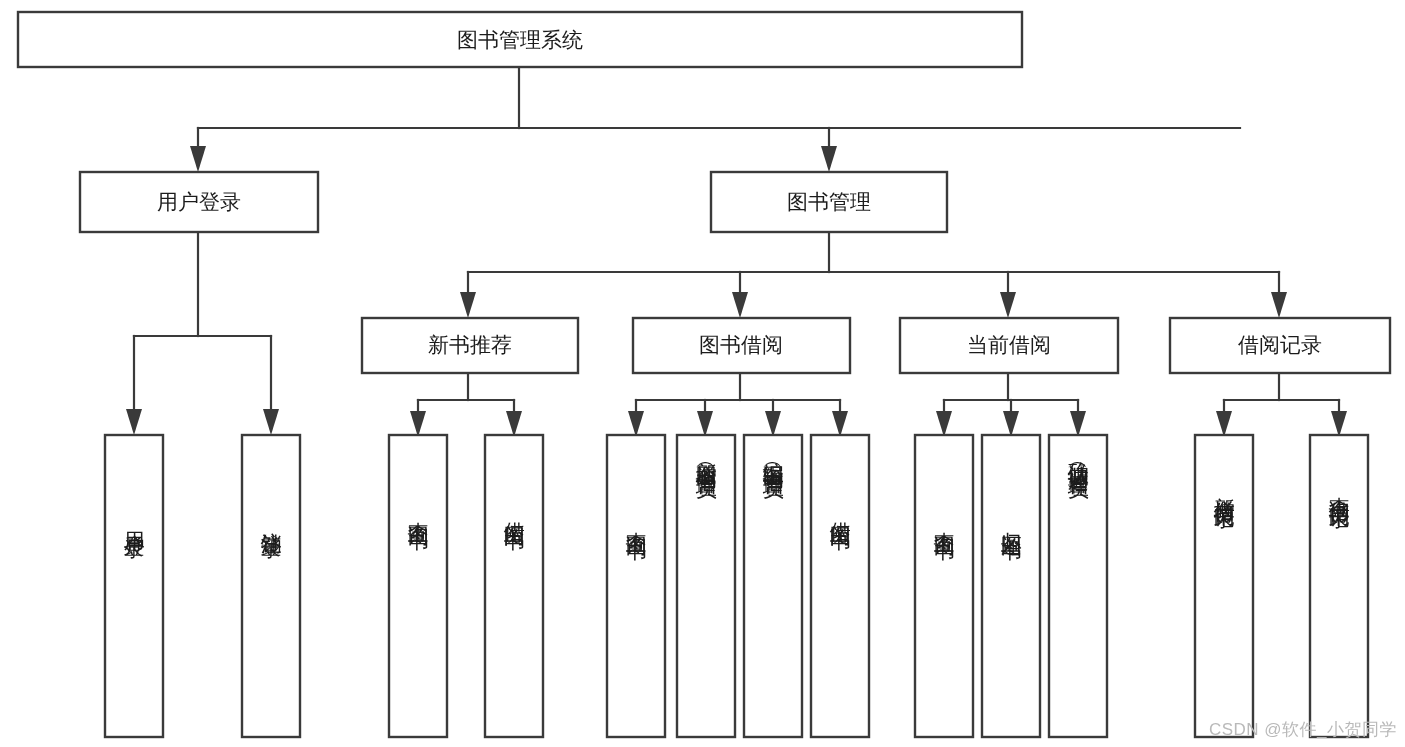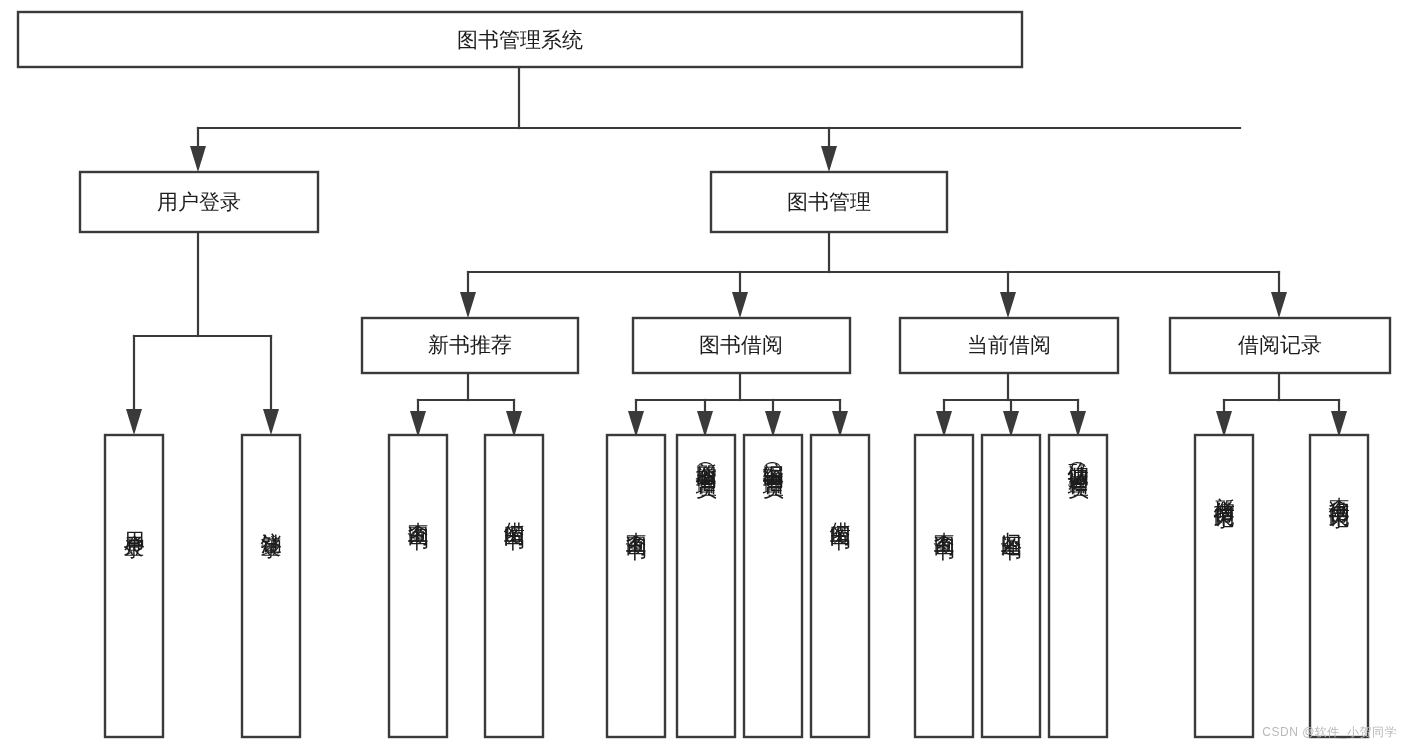--- a/index.html
+++ b/index.html
@@ -64,21 +64,21 @@
     line-height: 1.06;
     color: #1c1c1c;
     letter-spacing: 2.5px;
     white-space: nowrap;
   }
   .watermark {
     position: absolute;
     right: 8px;
     bottom: 6px;
     font-family: "Liberation Sans", "DejaVu Sans", sans-serif;
-    font-size: 12px;
+    font-size: 17px;
     color: #b9b9b9;
     letter-spacing: 0.5px;
     white-space: nowrap;
     user-select: none;
   }
 </style>
 </head>
 <body>
 
 <div id="diagram-root">

